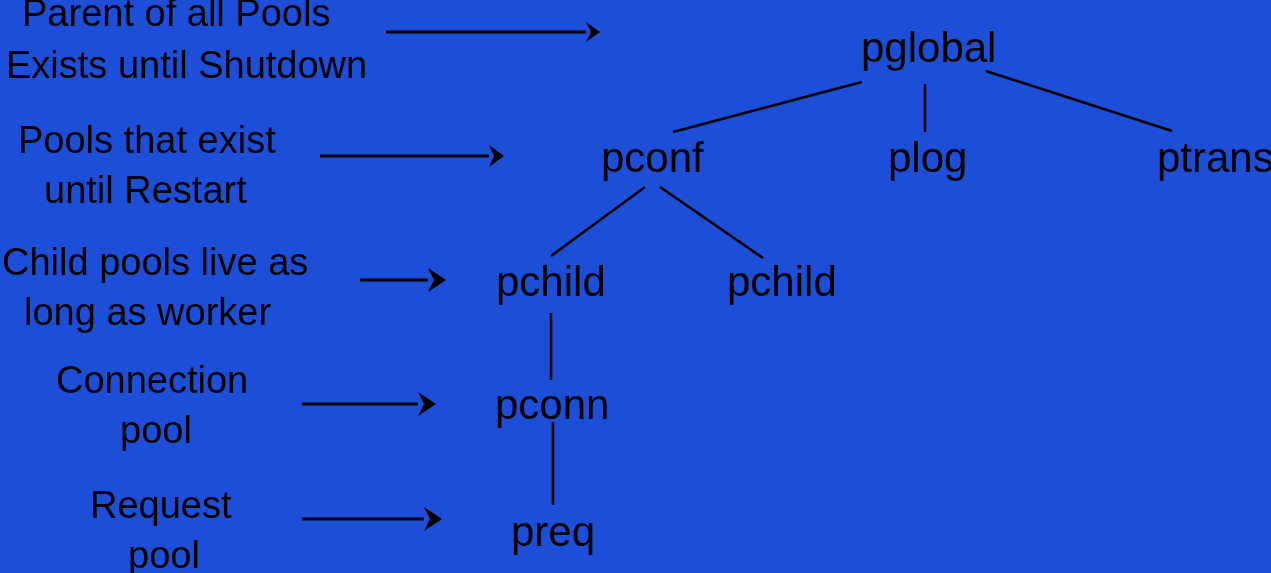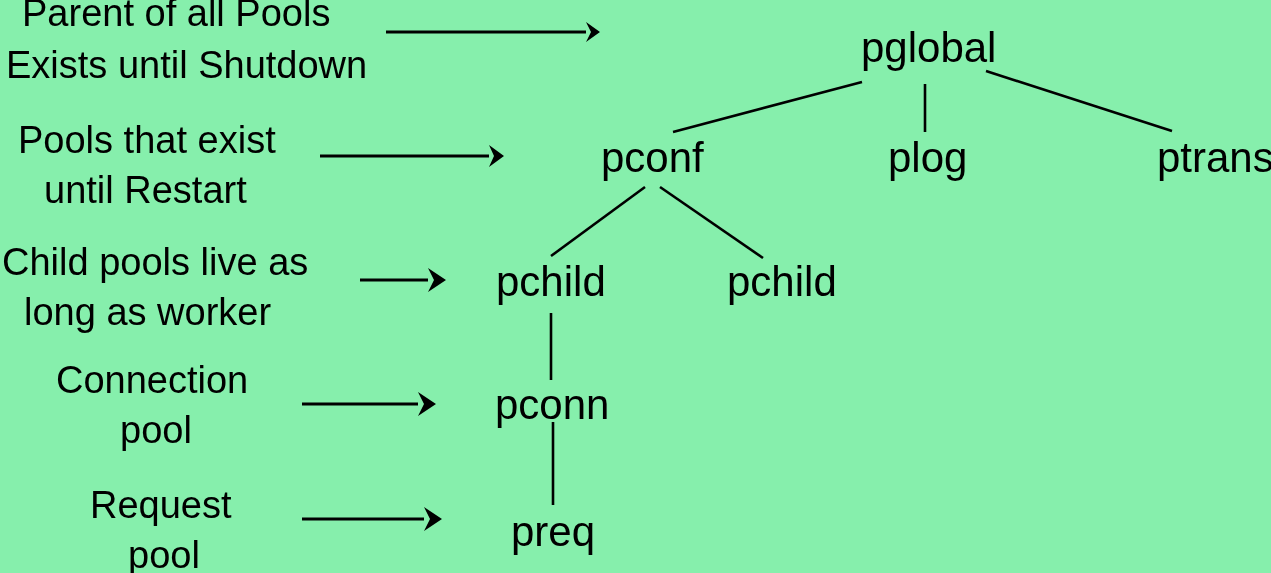--- a/index.html
+++ b/index.html
@@ -4,21 +4,21 @@
 <style>
   html, body {
     margin: 0;
     padding: 0;
     background: #ffffff;
   }
   #page {
     position: relative;
     width: 1271px;
     height: 573px;
-    background: #86efac;
+    background: #1d4ed8;
     overflow: hidden;
     font-family: "Liberation Sans", sans-serif;
   }
   #diagram {
     position: absolute;
     top: 0;
     left: 0;
     width: 1271px;
     height: 573px;
   }

